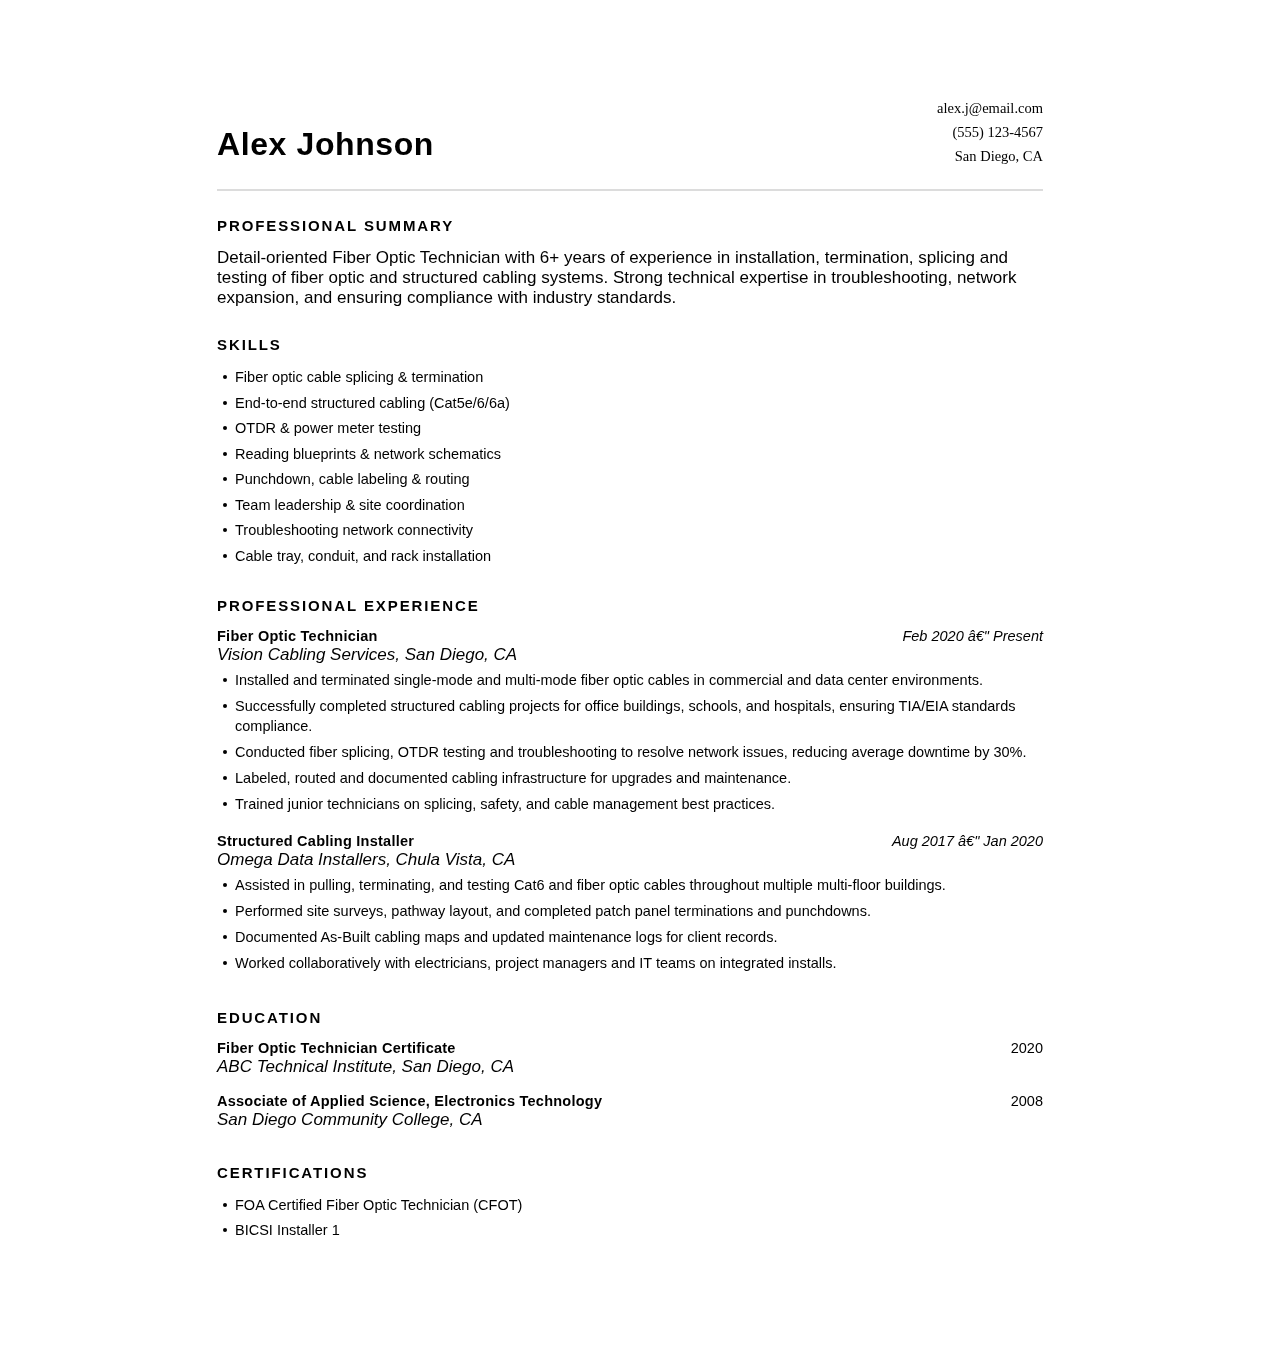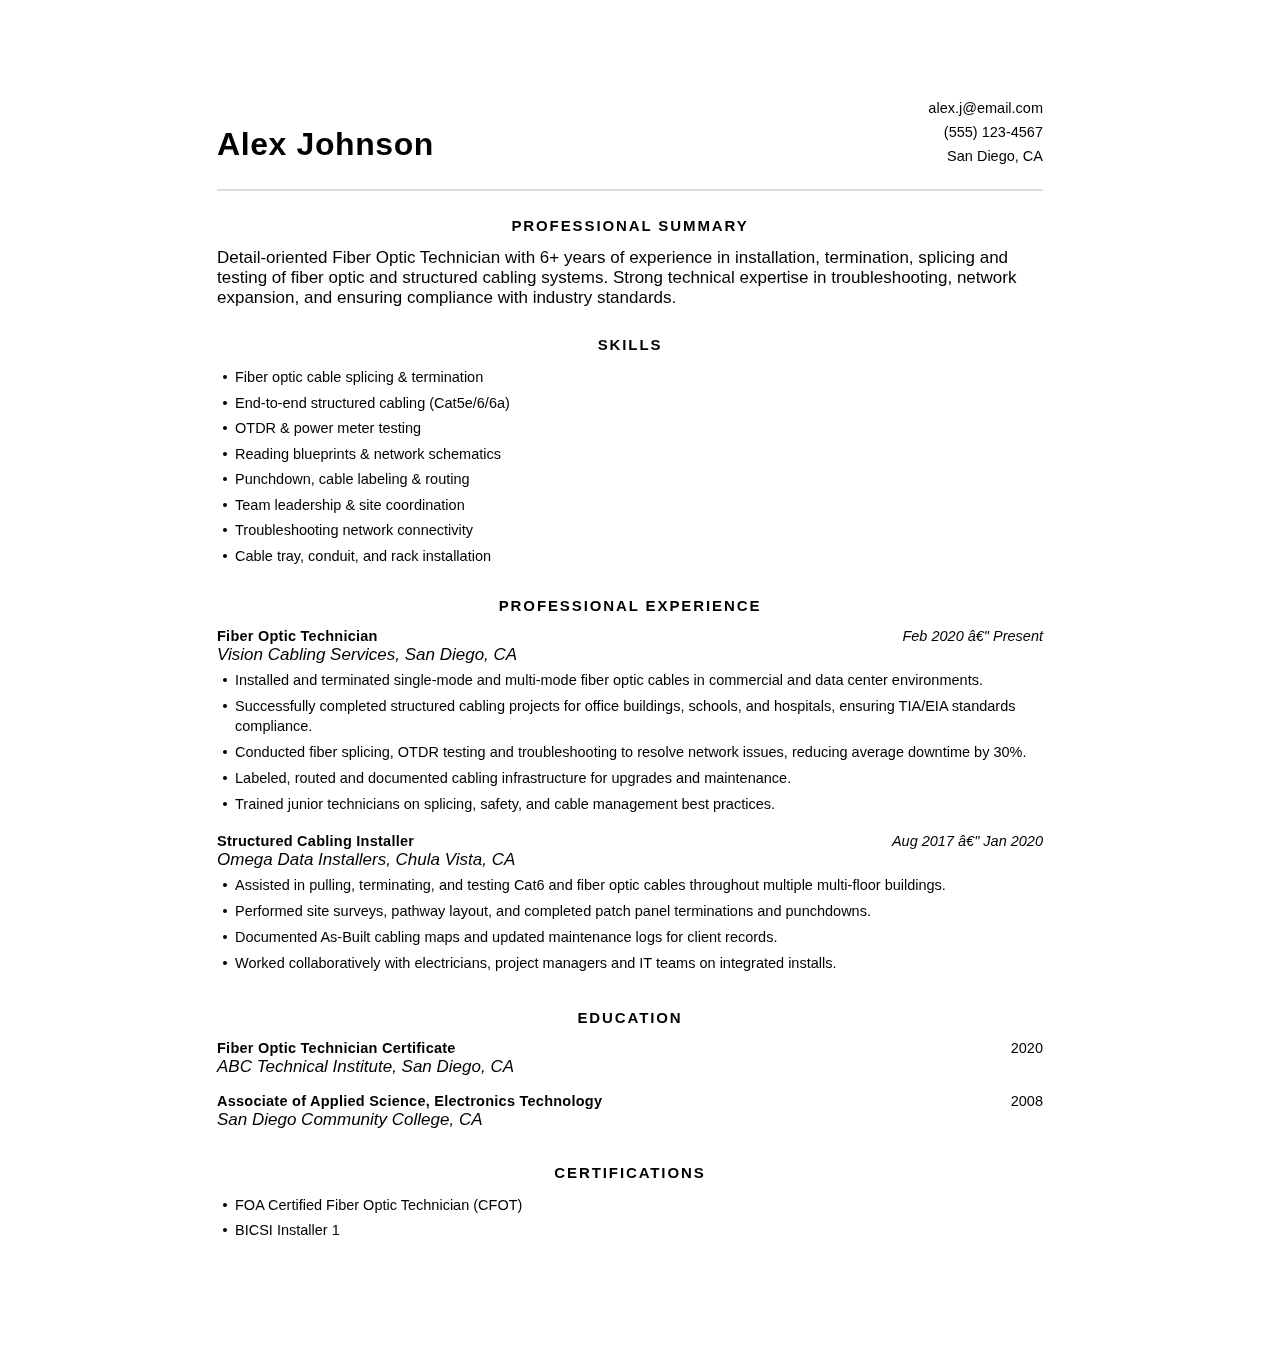--- a/index.html
+++ b/index.html
@@ -39,38 +39,37 @@
     line-height: 1.1;
     margin: 0;
     padding-bottom: 6px;
     white-space: nowrap;
   }
   .contact {
     text-align: right;
     font-size: 14.5px;
     line-height: 24px;
   }
-  .contact div { white-space: nowrap; }
+  .contact div { white-space: nowrap; font-family: Liberation Serif, serif; }
 
   .rule {
     border: 0;
     border-top: 2px solid #dcdcdc;
     margin: 21px 0 0 0;
     height: 0;
   }
 
   
   .section { margin-top: 26px; }
   .section-title {
     font-size: 15px;
     font-weight: bold;
     letter-spacing: 1.9px;
     margin: 0 0 13px 0;
     line-height: 1.2;
-    text-align: center;
   }
 
   .summary-text {
     font-size: 17px;
     line-height: 20px;
     margin: 0;
     text-align: left;
   }
 
   

